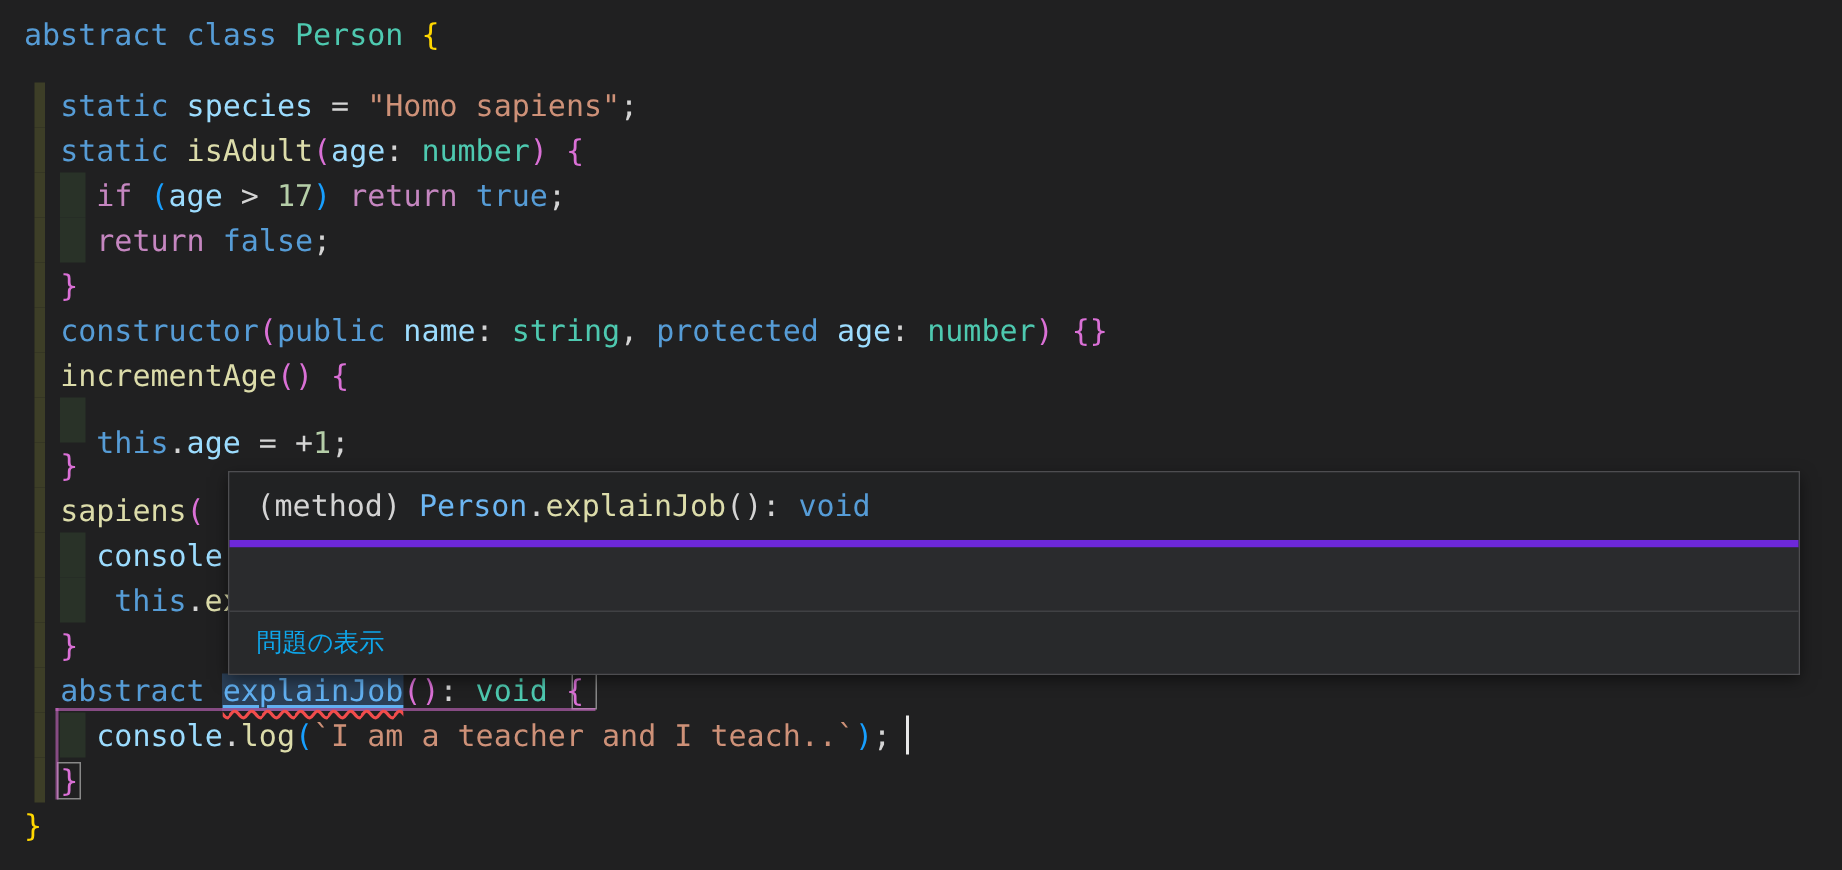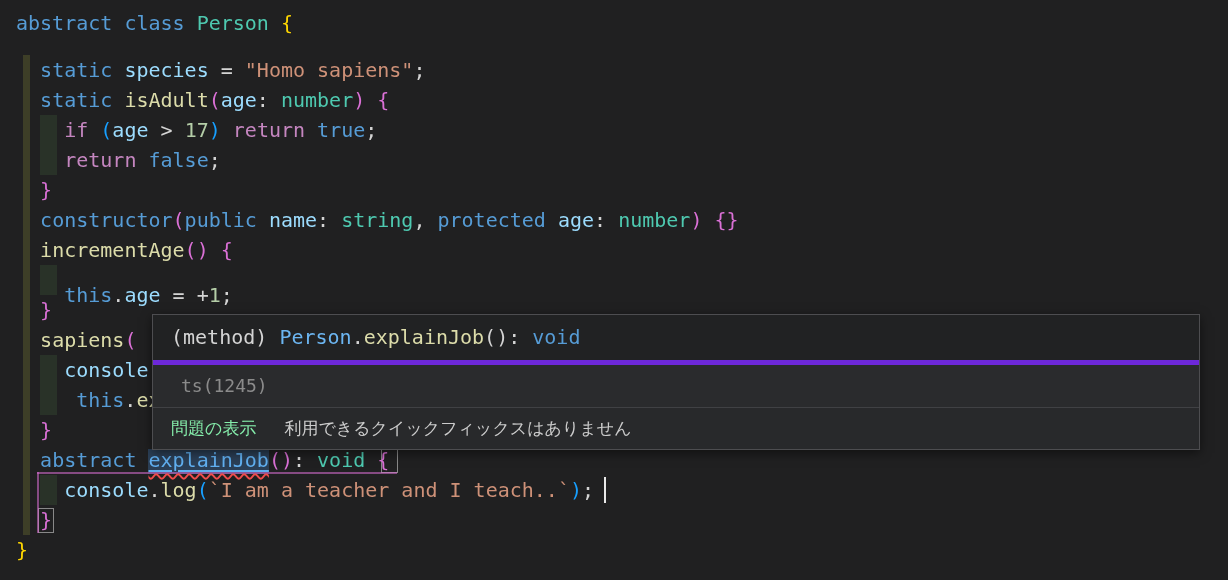--- a/index.html
+++ b/index.html
@@ -22,21 +22,21 @@
   .hover{position:absolute;left:152px;top:314px;width:1048px;border:1px solid #4d4d50;
          background:#2a2b2d;box-shadow:0 3px 10px rgba(0,0,0,.5);box-sizing:border-box;
          font-family:"Liberation Sans","DejaVu Sans",sans-serif;}
   .hover-sig{height:45px;line-height:45px;background:#212223;border-bottom:5px solid #6d28d9;
              font-family:"DejaVu Sans Mono",monospace;font-size:20px;padding:0 18px;white-space:pre;}
   .hover-msg{height:42px;line-height:42px;background:#2a2b2d;border-bottom:1px solid #404144;
              font-size:18px;color:#d2d2d2;padding:0 16px;display:flex;justify-content:space-between;align-items:center;}
   .hover-msg .src{color:#8b8b8b;font-family:"DejaVu Sans Mono",monospace;font-size:18px;margin-left:12px;flex:none;}
   .hover-status{height:41px;line-height:41px;background:#28292b;font-size:17px;color:#cccccc;
                 padding:0 18px;display:flex;gap:28px;align-items:center;}
-  .hover-status .lnk{color:#86efac;cursor:pointer;}
+  .hover-status .lnk{color:#0ea5e9;cursor:pointer;}
 </style>
 </head>
 <body>
 
 <div class="stage" style="background: rgb(32, 32, 33);">
   <div id="deco-layer">
       <div class="deco" style="left: 23px; top: 55px; width: 7px; height: 30px; background: rgb(61, 62, 39);"></div>
       <div class="deco" style="left: 23px; top: 85px; width: 7px; height: 30px; background: rgb(61, 62, 39);"></div>
       <div class="deco" style="left: 23px; top: 115px; width: 7px; height: 30px; background: rgb(61, 62, 39);"></div>
       <div class="deco" style="left: 23px; top: 145px; width: 7px; height: 30px; background: rgb(61, 62, 39);"></div>
@@ -82,20 +82,18 @@
       <div class="code-line" style="top: 415px; left: 16px;"><span class="tk-pl">  </span><span class="tk-b2">}</span></div>
       <div class="code-line" style="top: 445px; left: 16px;"><span class="tk-pl">  </span><span class="tk-kw">abstract</span><span class="tk-pl"> </span><span class="sq"><span class="tk-link">explainJob</span></span><span class="tk-b2">()</span><span class="tk-pl">: </span><span class="tk-type">void</span><span class="tk-pl"> </span><span class="tk-b2">{</span></div>
       <div class="code-line" style="top: 475px; left: 16px; text-align: right;"><span class="tk-pl">    </span><span class="tk-var">console</span><span class="tk-pl">.</span><span class="tk-fn">log</span><span class="tk-b3">(</span><span class="tk-str">`I am a teacher and I teach..`</span><span class="tk-b3">)</span><span class="tk-pl">;</span></div>
       <div class="code-line" style="top: 505px; left: 16px;"><span class="tk-pl">  </span><span class="tk-b2">}</span></div>
       <div class="code-line" style="top: 535px; left: 16px;"><span class="tk-b1">}</span></div>
     </div>
 
   <div class="hover">
     <div class="hover-sig" id="hover-sig"><span class="tk-pl">(method) </span><span style="color: rgb(108, 182, 242);">Person</span><span class="tk-pl">.</span><span class="tk-fn">explainJob</span><span class="tk-pl">(): </span><span class="tk-kw">void</span></div>
     <div class="hover-msg">
-      <span class="src">ts(1245)</span>
     </div>
     <div class="hover-status">
       <span class="lnk">問題の表示</span>
-      <span>利用できるクイックフィックスはありません</span>
     </div>
   </div>
 </div>
 
 </body></html>

